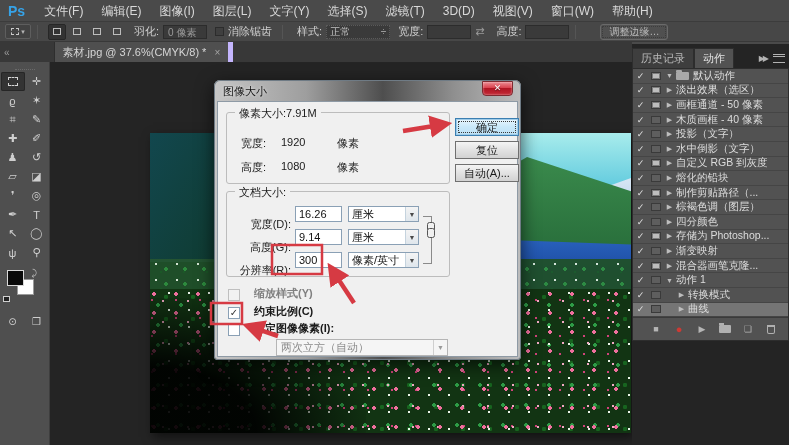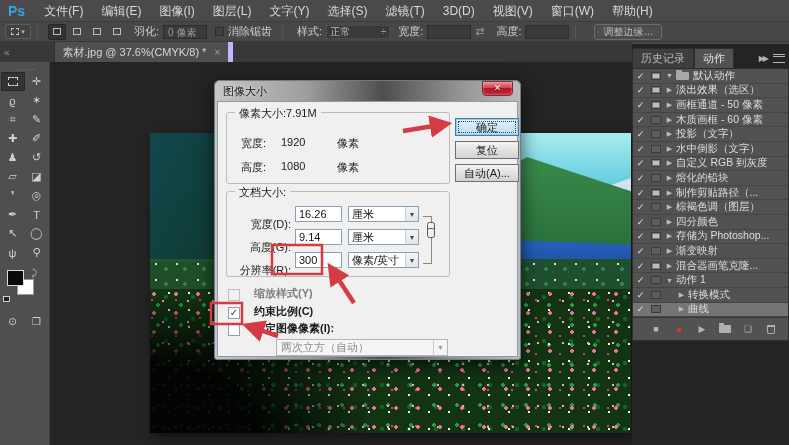--- a/index.html
+++ b/index.html
@@ -20,21 +20,21 @@
   .selmodes{display:flex;gap:2px;margin-left:4px;}
   .selmode{width:18px;height:16px;border-radius:2px;display:flex;align-items:center;justify-content:center;}
   .selmode.active{background:#333;border:1px solid #272727;}
   .selmode .sq{width:8px;height:7px;border:1px solid #bdbdbd;}
   .ob-label{margin:0 4px 0 8px;color:#cfcfcf;}
   .ob-input{height:14px;background:#3a3a3a;border:1px solid #2c2c2c;color:#9a9a9a;padding:0 4px;font-size:10px;line-height:13px;min-width:44px;}
   .ob-check{width:9px;height:9px;border:1px solid #2c2c2c;background:#3f3f3f;margin:0 4px 0 8px;}
   .ob-combo{height:14px;background:#3a3a3a;border:1px dotted #5a5a5a;color:#c3c3c3;padding:0 3px;font-size:10px;line-height:13px;min-width:64px;display:flex;justify-content:space-between;align-items:center;text-align:right;}
   .ob-combo .carr{color:#9a9a9a;font-size:10px;margin-left:4px;}
   .swap-icon{color:#9a9a9a;margin:0 4px;font-size:11px;}
-  .refine-btn{height:16px;border:1px solid #6a6a6a;border-radius:3px;background:#505050;color:#b9b9b9;font-size:10px;padding:0 8px;line-height:14px;margin-left:12px;outline:1px dotted #3d3d3d;outline-offset:-3px;}
+  .refine-btn{height:16px;border:1px solid #6a6a6a;border-radius:3px;background:#505050;color:#b9b9b9;font-size:10px;padding:0 8px;line-height:14px;margin-left:18px;outline:1px dotted #3d3d3d;outline-offset:-3px;}
 
   
   .tabstrip{position:absolute;left:0;top:42px;width:632px;height:20px;background:#383838;display:flex;align-items:flex-end;}
   .ts-collapse{color:#9a9a9a;font-size:10px;padding:0 4px 4px 4px;}
   .doc-tab{margin-left:40px;height:20px;background:#4f4f4f;color:#d6d6d6;font-size:11px;display:flex;align-items:center;padding:0 8px;border-right:5px solid #c4b5fd;border-left:1px solid #2e2e2e;}
   .doc-tab .tab-close{margin-left:8px;color:#a5a5a5;font-size:10px;}
 
   
   .toolbar{position:absolute;left:0;top:62px;width:50px;height:383px;background:#4f4f4f;border-right:1px solid #3e3e3e;}
   .tb-grip{height:6px;border-bottom:1px dotted #6a6a6a;width:20px;margin:2px auto 2px auto;}
@@ -337,21 +337,21 @@
             </span>
             <span class="a-exp">▶</span>
             <span class="a-label">画框通道 - 50 像素</span>
           </div>
           <div class="action-row">
             <span class="a-chk">✓</span>
             <span class="a-tgl">
               <span class="tgl-box"></span>
             </span>
             <span class="a-exp">▶</span>
-            <span class="a-label">木质画框 - 60 像素</span>
+            <span class="a-label">木质画框 - 40 像素</span>
           </div>
           <div class="action-row">
             <span class="a-chk">✓</span>
             <span class="a-tgl">
               <span class="tgl-box"></span>
             </span>
             <span class="a-exp">▶</span>
             <span class="a-label">投影（文字）</span>
           </div>
           <div class="action-row">

